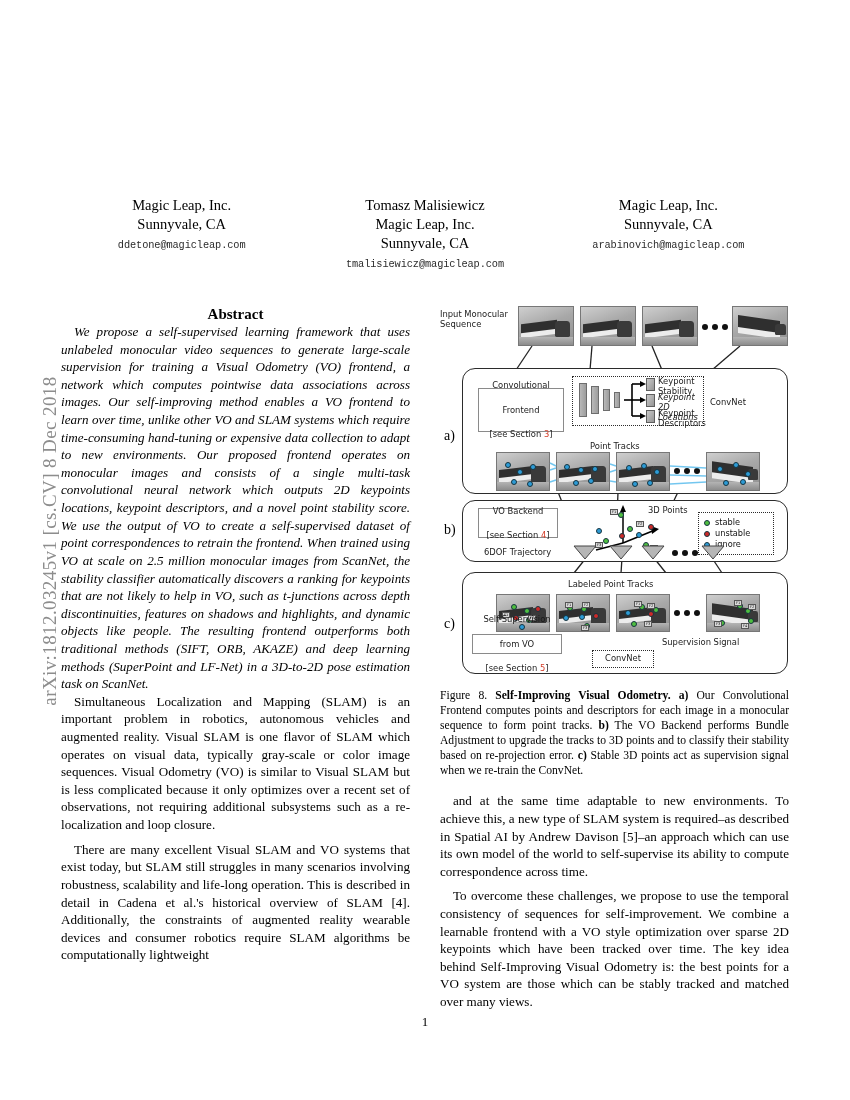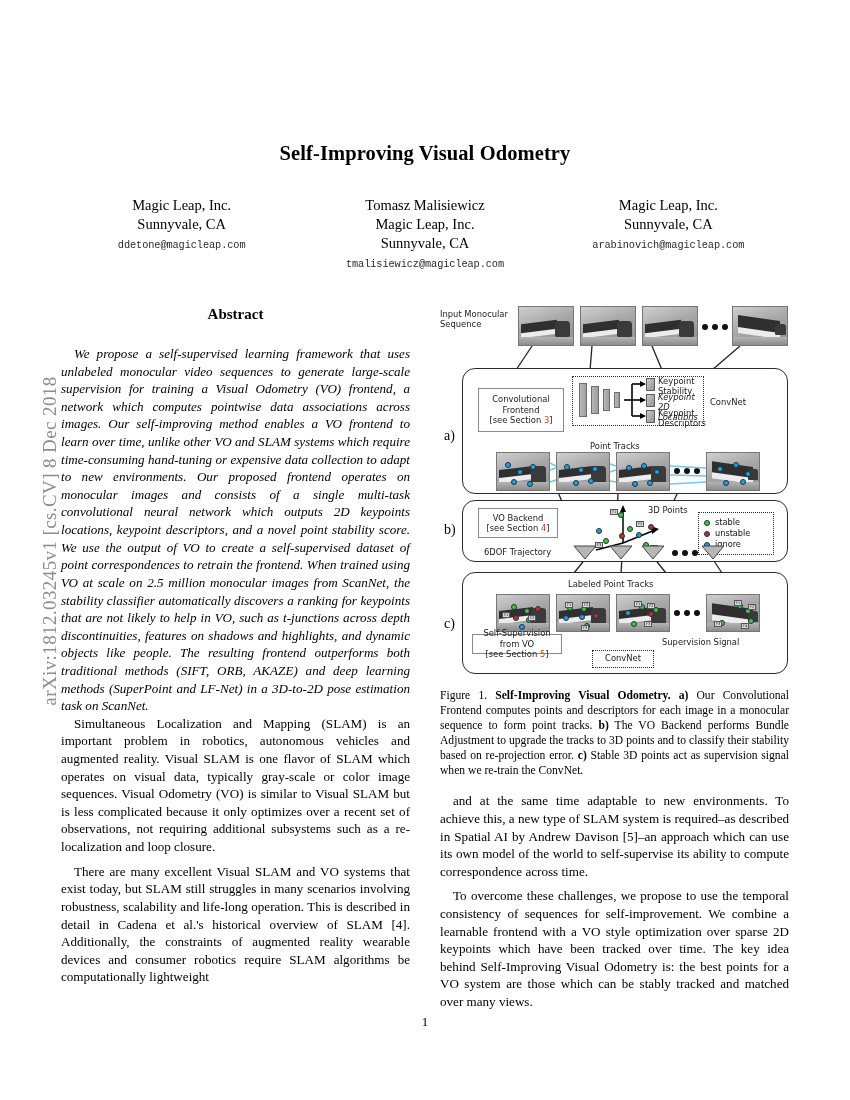--- a/index.html
+++ b/index.html
@@ -80,21 +80,21 @@
     width: 349px;
     top: 306px;
   }
   #col-left  { left: 61px; }
   #col-right { left: 440px; }
 
   .sec-head-center {
     text-align: center;
     font-weight: bold;
     font-size: 15px;
-    margin-bottom: 22px;
+    margin-bottom: 0;
   }
   .abstract-p {
     font-style: italic;
     font-size: 13.1px;
     line-height: 1.345;
     text-align: justify;
     text-indent: 13px;
     margin: 0;
     hyphens: auto;
   }
@@ -165,20 +165,21 @@
     background: #fff;
     font-family: "DejaVu Sans", sans-serif;
     font-size: 8.4px;
     line-height: 1.25;
     text-align: center;
     color: #1a1a1a;
     display: flex;
     flex-direction: column;
     justify-content: center;
     align-items: center;
+    gap: 14px;
   }
   .dashbox {
     position: absolute;
     border: 1.3px dotted #2b2b2b;
     box-sizing: border-box;
     background: transparent;
   }
   .secref { color: #d4402c; }
 
   
@@ -280,21 +281,20 @@
     pointer-events: none;
   }
 </style>
 </head>
 <body>
 
 <div id="page">
 
   <div id="arxiv-stamp">arXiv:1812.03245v1  [cs.CV]  8 Dec 2018</div>
 
-  <div id="title">Self-Improving Visual Odometry</div>
 
   <div id="authors">
     <div class="author-col">
       <div>Magic Leap, Inc.</div>
       <div>Sunnyvale, CA</div>
       <div class="author-email">ddetone@magicleap.com</div>
     </div>
     <div class="author-col">
       <div class="aname">Tomasz Malisiewicz</div>
       <div>Magic Leap, Inc.</div>
@@ -310,21 +310,21 @@
 
   <div class="col" id="col-left">
     <div class="sec-head-center">Abstract</div>
     <p class="abstract-p">We propose a self-supervised learning framework that uses unlabeled monocular video sequences to generate large-scale supervision for training a Visual Odometry (VO) frontend, a network which computes pointwise data associations across images. Our self-improving method enables a VO frontend to learn over time, unlike other VO and SLAM systems which require time-consuming hand-tuning or expensive data collection to adapt to new environments. Our proposed frontend operates on monocular images and consists of a single multi-task convolutional neural network which outputs 2D keypoints locations, keypoint descriptors, and a novel point stability score. We use the output of VO to create a self-supervised dataset of point correspondences to retrain the frontend. When trained using VO at scale on 2.5 million monocular images from ScanNet, the stability classifier automatically discovers a ranking for keypoints that are not likely to help in VO, such as t-junctions across depth discontinuities, features on shadows and highlights, and dynamic objects like people. The resulting frontend outperforms both traditional methods (SIFT, ORB, AKAZE) and deep learning methods (SuperPoint and LF-Net) in a 3D-to-2D pose estimation task on ScanNet.</p>
     <p class="body-p">Simultaneous Localization and Mapping (SLAM) is an important problem in robotics, autonomous vehicles and augmented reality. Visual SLAM is one flavor of SLAM which operates on visual data, typically gray-scale or color image sequences. Visual Odometry (VO) is similar to Visual SLAM but is less complicated because it only optimizes over a recent set of observations, not requiring additional subsystems such as a re-localization and loop closure.</p>
     <p class="body-p">There are many excellent Visual SLAM and VO systems that exist today, but SLAM still struggles in many scenarios involving robustness, scalability and life-long operation. This is described in detail in Cadena et al.'s historical overview of SLAM [4]. Additionally, the constraints of augmented reality wearable devices and consumer robotics require SLAM algorithms be computationally lightweight</p>
   </div>
 
   <div class="col" id="col-right" style="top:688px;">
     <p class="caption">
-      <span>Figure 1.</span>
+      <span>Figure 8.</span>
       <b>Self-Improving Visual Odometry.</b>
       <b>a)</b><span> Our Convolutional Frontend computes points and descriptors for each image in a monocular sequence to form point tracks. </span><b>b)</b><span> The VO Backend performs Bundle Adjustment to upgrade the tracks to 3D points and to classify their stability based on re-projection error. </span><b>c)</b><span> Stable 3D points act as supervision signal when we re-train the ConvNet.</span>
     </p>
     <p class="body-p" style="margin-top:14px;">and at the same time adaptable to new environments. To achieve this, a new type of SLAM system is required–as described in Spatial AI by Andrew Davison [5]–an approach which can use its own model of the world to self-supervise its ability to compute correspondence across time.</p>
     <p class="body-p">To overcome these challenges, we propose to use the temporal consistency of sequences for self-improvement. We combine a learnable frontend with a VO style optimization over sparse 2D keypoints which have been tracked over time. The key idea behind Self-Improving Visual Odometry is: the best points for a VO system are those which can be stably tracked and matched over many views.</p>
   </div>
 
   <div id="figure">
 
     <svg class="lines">

